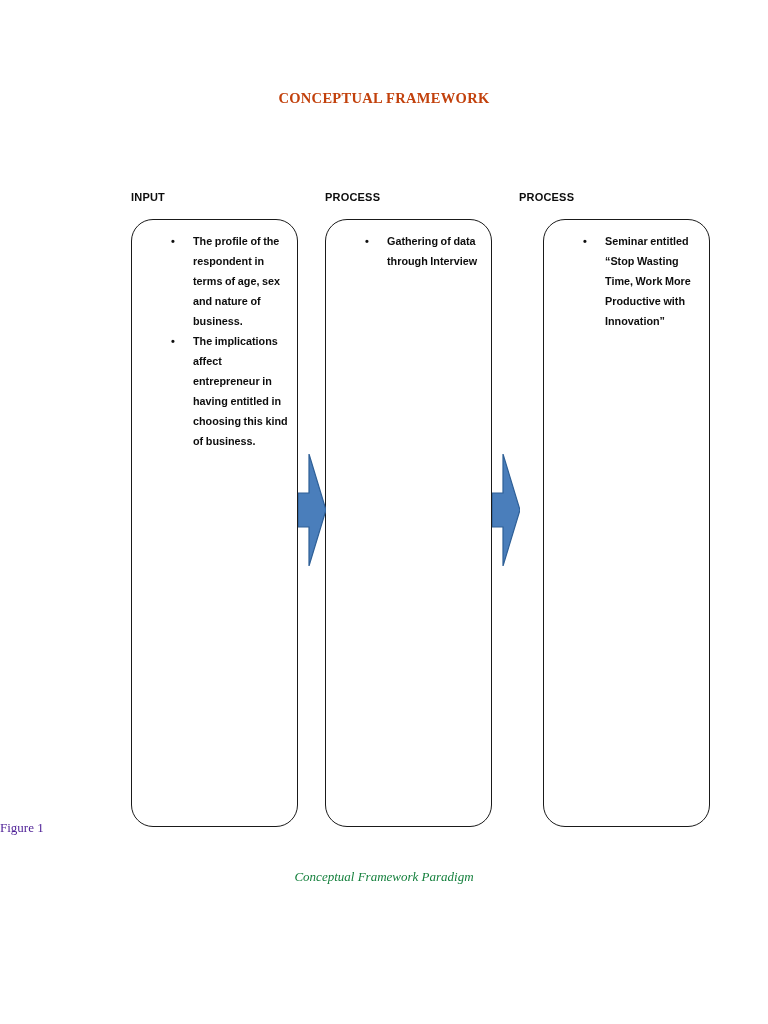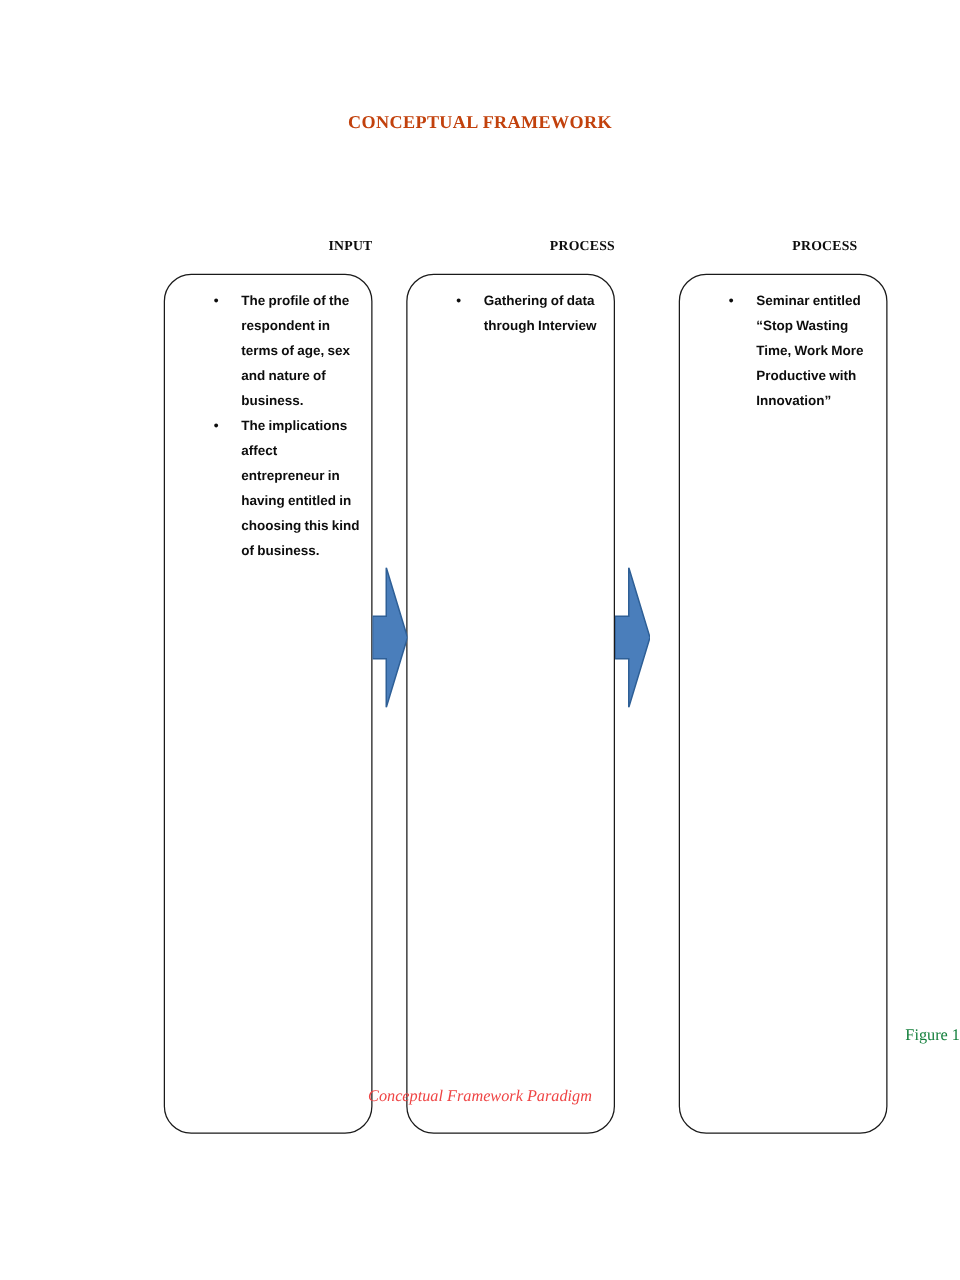--- a/index.html
+++ b/index.html
@@ -34,37 +34,37 @@
     font-size: 14.5px;
     letter-spacing: 0.3px;
     color: #c2410c;
   }
 
   
   .col-header {
     position: absolute;
     top: 191px;
     width: 167px;
-    text-align: right;
-    font-family: Liberation Serif, serif;
+    text-align: left;
+    font-family: Liberation Sans, sans-serif;
     font-weight: bold;
     font-size: 11px;
     letter-spacing: 0.2px;
     color: #0d0d0d;
   }
   .col-header.h-input   { left: 131px; }
   .col-header.h-process { left: 325px; }
   .col-header.h-output  { left: 519px; }
 
   
   .stage-box {
     position: absolute;
     top: 219px;
     width: 167px;
-    height: 688px;
+    height: 608px;
     border: 1px solid #1a1a1a;
     border-radius: 22px;
     background: #ffffff;
     box-sizing: border-box;
   }
   .stage-box.b-input   { left: 131px; }
   .stage-box.b-process { left: 325px; padding-left: 16px; }
   .stage-box.b-output  { left: 543px; }
 
   .bullet-list {
@@ -108,35 +108,35 @@
   .flow-arrow.a-one { left: 298px; }
   .flow-arrow.a-two { left: 492px; }
   .flow-arrow svg { display: block; width: 100%; height: 100%; }
 
   
   .figure-label {
     position: absolute;
     left: 0;
     right: 0;
     top: 820px;
-    text-align: right;
+    text-align: left;
     font-family: "Liberation Serif", serif;
     font-size: 13px;
-    color: #15803d;
+    color: #4c1d95;
   }
   .figure-caption {
     position: absolute;
     left: 0;
     right: 0;
     top: 869px;
     text-align: center;
     font-family: "Liberation Serif", serif;
     font-style: italic;
     font-size: 13px;
-    color: #ef4444;
+    color: #15803d;
   }
 </style>
 </head>
 <body>
 
 <div class="page">
 
   <div class="doc-title">CONCEPTUAL FRAMEWORK</div>
 
   <div class="col-header h-input">INPUT</div>

